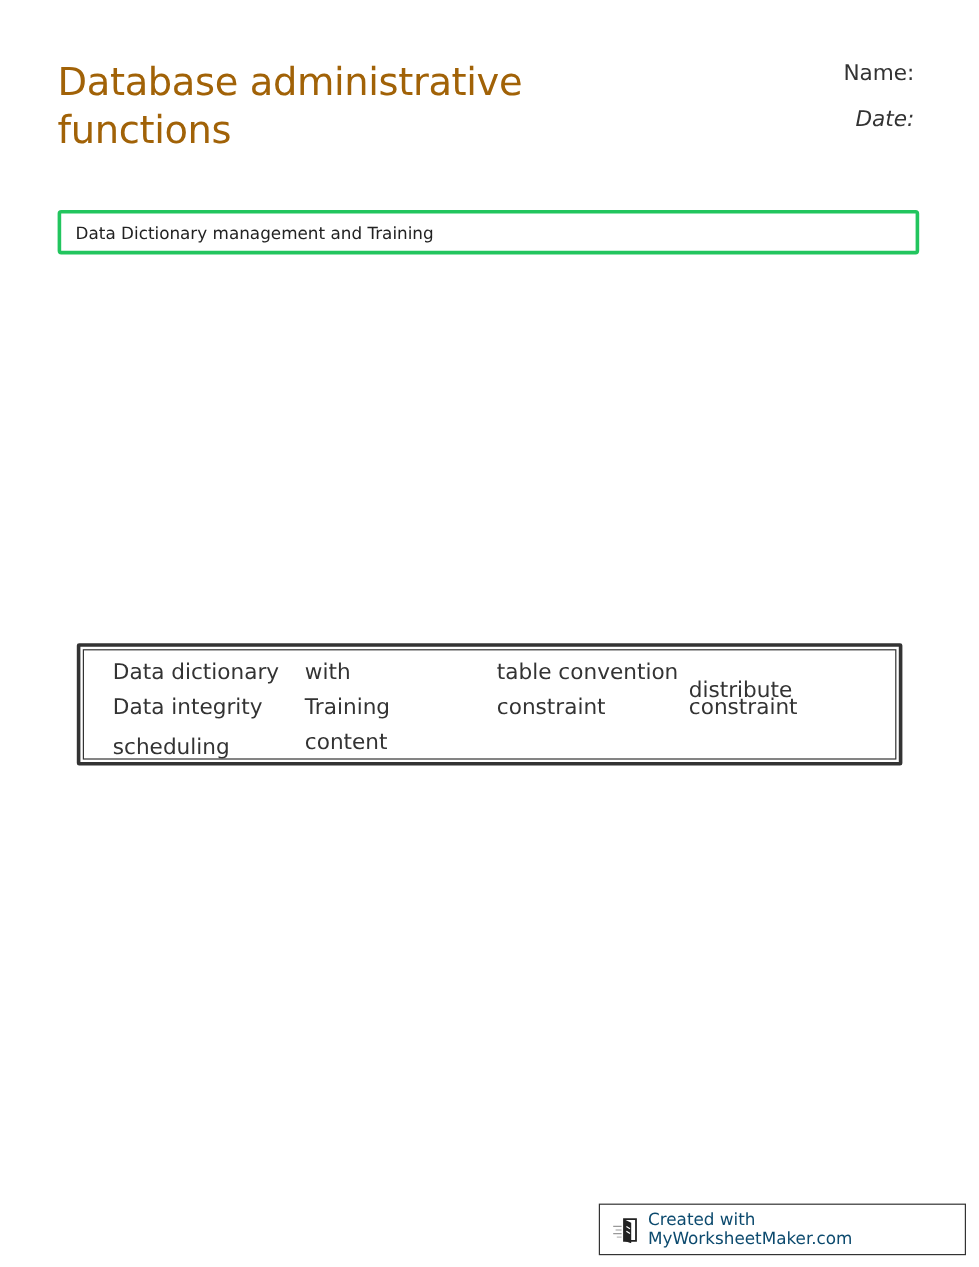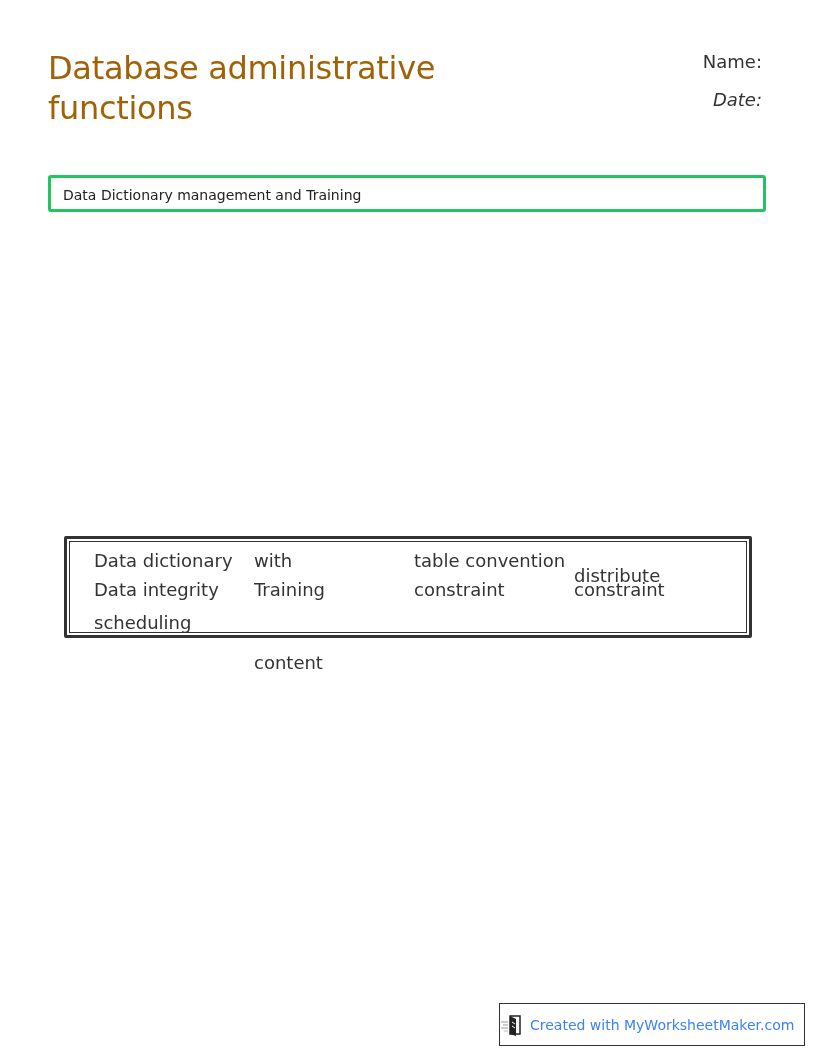--- a/index.html
+++ b/index.html
@@ -93,22 +93,23 @@
     .badge {
       position: absolute;
       left: 499px;
       top: 1003px;
       width: 306px;
       height: 43px;
       box-sizing: border-box;
       border: 1px solid #333333;
       display: flex;
       align-items: center;
+      padding-left: 10px;
       font-size: 14px;
-      color: #3b82f6;
+      color: #0c4a6e;
     }
     .badge-icon {
       width: 24px;
       height: 22px;
       margin-right: 6px;
       display: inline-block;
     }
   </style>
 </head>
 <body>
@@ -133,21 +134,21 @@
     <span class="word" style="left:184px; top:10px;">with</span>
     <span class="word" style="left:344px; top:10px;">table convention</span>
     <span class="word" style="left:504px; top:10px;margin-top:15px;">distribute</span>
 
     <span class="word" style="left:24px; top:39px;">Data integrity</span>
     <span class="word" style="left:184px; top:39px;text-align:right;">Training</span>
     <span class="word" style="left:344px; top:39px;">constraint</span>
     <span class="word" style="left:504px; top:39px;">constraint</span>
 
     <span class="word" style="left:24px; top:56px;margin-top:16px;">scheduling</span>
-    <span class="word" style="left:184px; top:68px;margin-top:44px;">content</span>
+    <span class="word" style="left:184px; top:68px;">content</span>
   </div>
 </div>
 
 <div class="badge">
   <span class="badge-icon">
     <svg width="24" height="22" viewBox="0 0 24 22">
       <line x1="1" y1="8" x2="8" y2="8" stroke="#999" stroke-width="1"></line>
       <line x1="3" y1="11" x2="8" y2="11" stroke="#999" stroke-width="1"></line>
       <line x1="1" y1="14" x2="8" y2="14" stroke="#999" stroke-width="1"></line>
       <line x1="4" y1="17" x2="8" y2="17" stroke="#bbb" stroke-width="1"></line>

